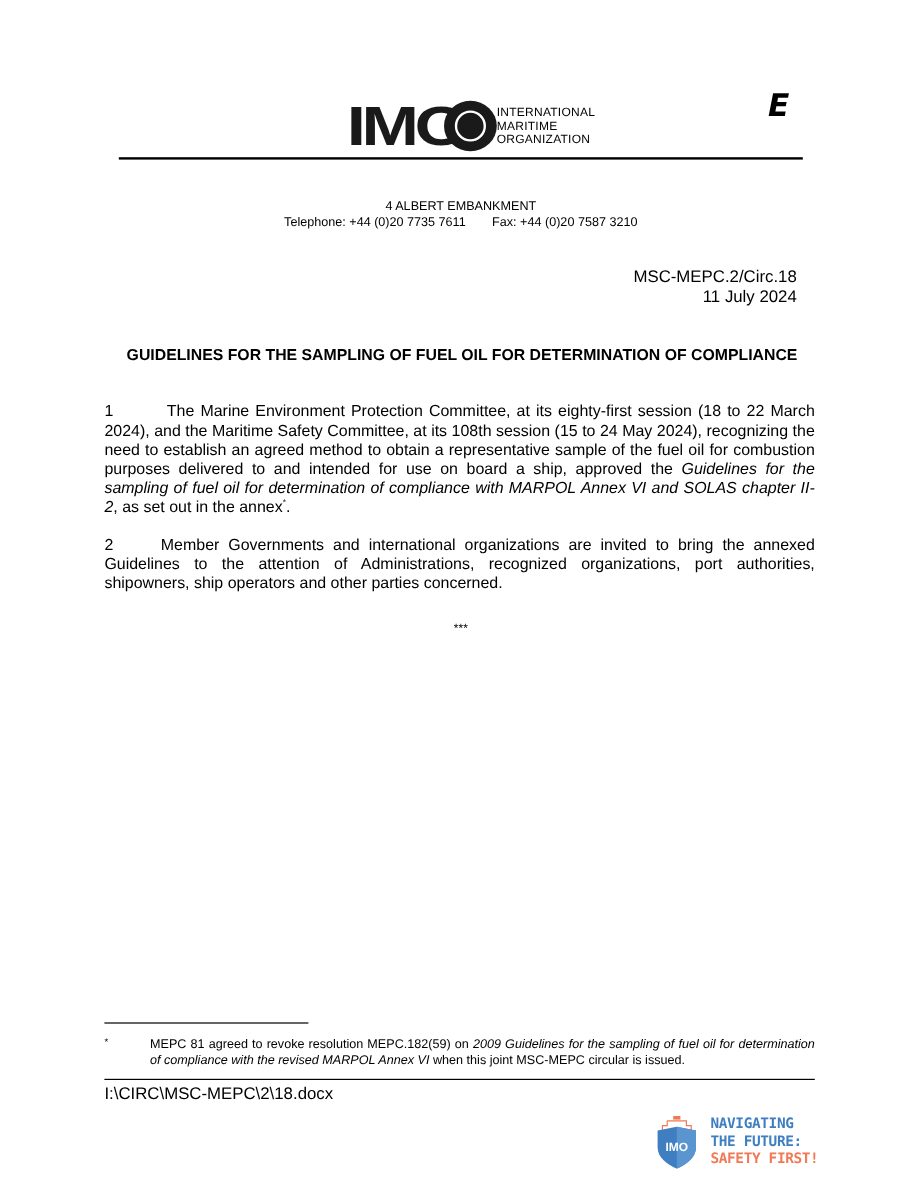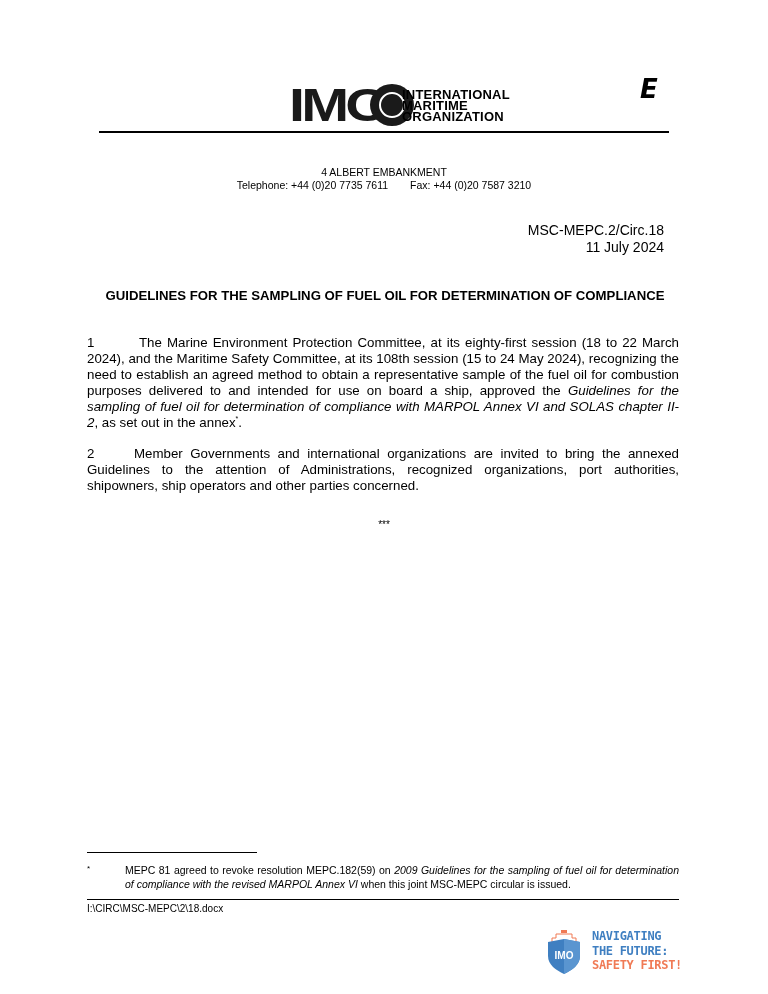--- a/index.html
+++ b/index.html
@@ -3,21 +3,21 @@
 <meta charset="utf-8">
 <style>
   html, body { margin: 0; padding: 0; background: #ffffff; }
   body { width: 768px; height: 994px; position: relative; overflow: hidden; color: #000; font-family: "Liberation Sans", sans-serif; }
   .abs { position: absolute; }
 
   
   .imo-letters { left: 289px; top: 85px; font-family: "Liberation Sans", sans-serif; font-weight: 900; font-size: 46px; letter-spacing: -3px; line-height: 40px; color: #1a1a1a; transform: scaleX(1.25); transform-origin: left top; }
   .imo-emblem { left: 370px; top: 84px; width: 44px; height: 42px; border-radius: 50%; background: #1a1a1a; }
   .imo-emblem::after { content: ""; position: absolute; left: 9px; top: 8px; width: 26px; height: 26px; border-radius: 50%; border: 2px solid #fff; box-sizing: border-box; }
-  .org-name { left: 402px; top: 89px; font-size: 13px; font-weight: 700; line-height: 11px; letter-spacing: 0.2px; }
+  .org-name { left: 414px; top: 89px; font-size: 10px; font-weight: 400; line-height: 11px; letter-spacing: 0.2px; }
   .lang-mark { left: 640px; top: 74px; font-size: 26px; font-weight: 700; font-style: italic; font-family: "DejaVu Sans", sans-serif; }
   .header-rule { left: 99px; top: 131px; width: 570px; height: 2px; background: #000; }
 
   
   .address { left: 0; width: 768px; top: 166px; text-align: center; font-size: 10.5px; line-height: 13px; }
   .address .tel span { margin: 0 11px; }
 
   
   .ref { right: 104px; top: 222px; text-align: right; font-size: 14px; line-height: 17px; }
 
@@ -35,21 +35,21 @@
 
   .stars { left: 0; width: 768px; top: 519px; text-align: center; font-size: 10px; }
 
   
   .fn-rule { left: 87px; top: 852px; width: 170px; height: 1px; background: #000; }
   .fn-mark { left: 87px; top: 864px; font-size: 8px; }
   .fn-text { left: 125px; top: 863px; width: 554px; font-size: 10.5px; line-height: 14px; text-align: justify; }
   .fn-text i { font-style: italic; }
 
   .footer-rule { left: 87px; top: 899px; width: 592px; height: 1px; background: #000; }
-  .path { left: 87px; top: 903px; font-size: 10px; text-align: center; }
+  .path { left: 87px; top: 903px; font-size: 14px; text-align: center; }
 
   
   .shield { left: 546px; top: 930px; width: 36px; height: 44px; }
   .campaign { left: 592px; top: 929px; font-family: "DejaVu Sans Mono", monospace; font-weight: 700; font-size: 12px; line-height: 14.5px; letter-spacing: -0.3px; }
 </style>
 </head>
 <body>
 
 <div class="abs imo-letters">IMO</div>
 <div class="abs imo-emblem"></div>

